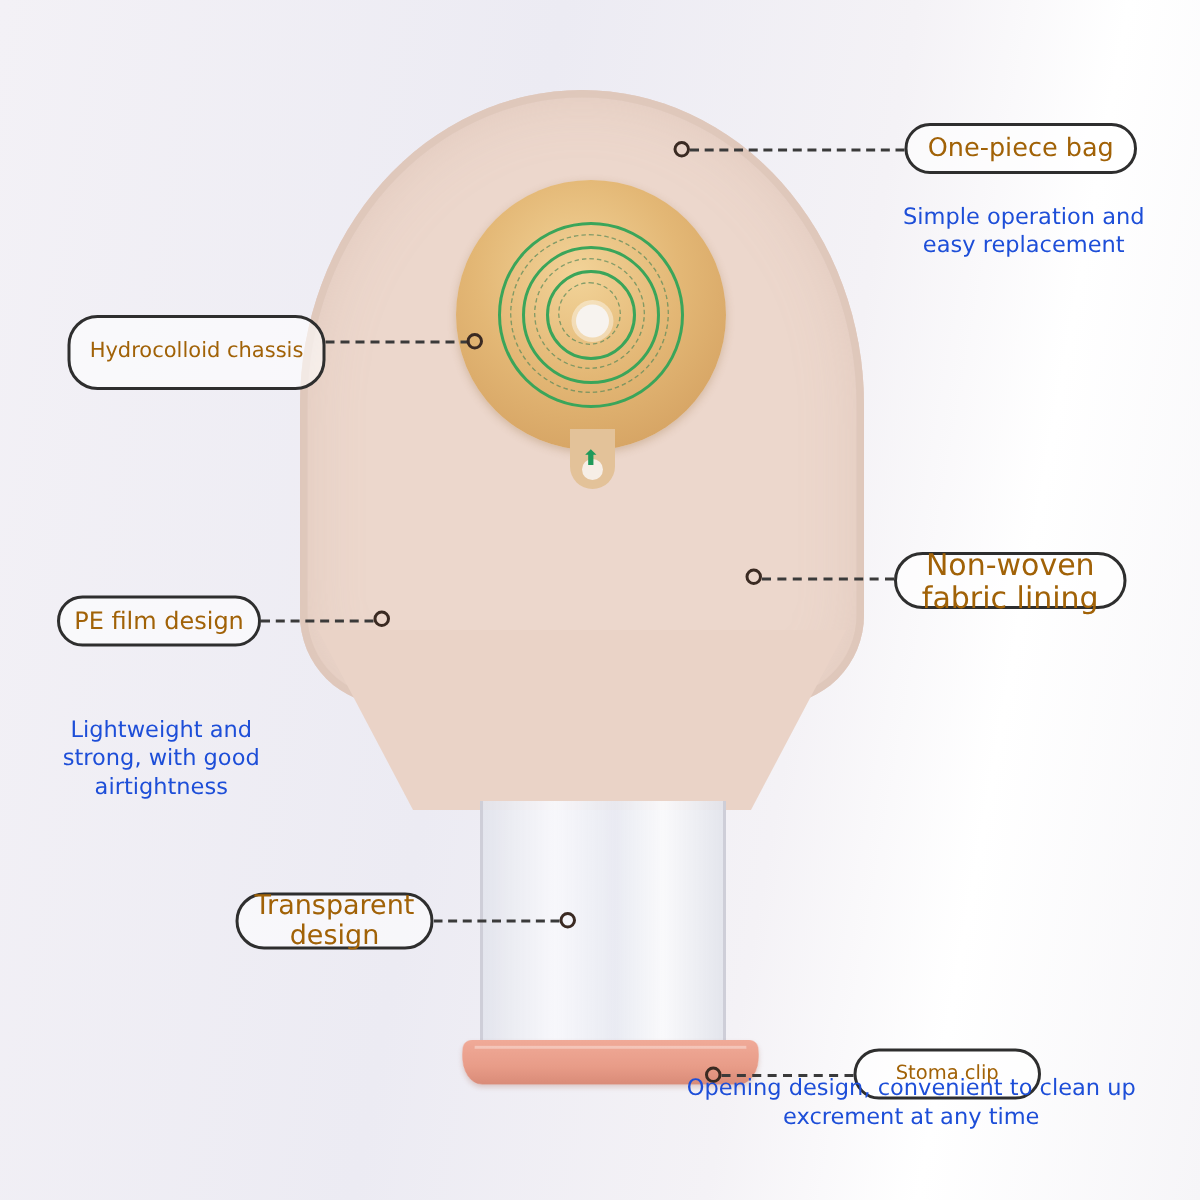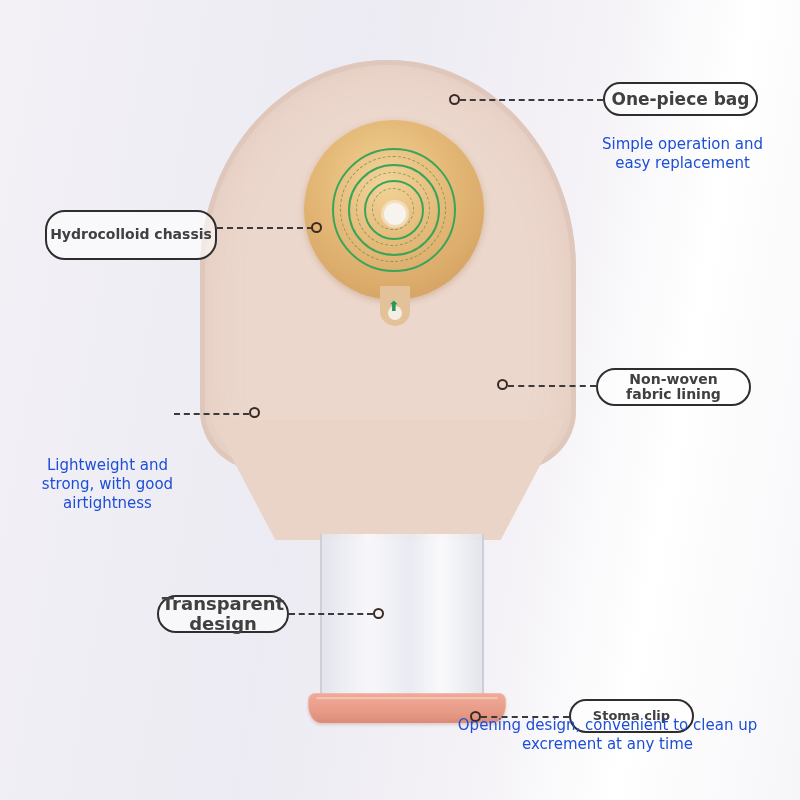--- a/index.html
+++ b/index.html
@@ -54,22 +54,22 @@
     box-shadow: 0 2px 3px rgba(160,90,70,0.25);
     transform: perspective(300px) rotateX(8deg);
   }
   .clip::before {
     content: ""; position: absolute; left: 8px; right: 8px; top: 4px; height: 2px; background: rgba(255,255,255,0.35);
   }
 
   
   .pill {
     position: absolute; border: 2px solid #2e2e2e; border-radius: 20px; background: rgba(255,255,255,0.6);
-    color: #404040; text-align: center; line-height: 1.1; box-sizing: border-box;
-    display: flex; align-items: center; justify-content: center; font-weight: bold;
+    color: #a16207; text-align: center; line-height: 1.1; box-sizing: border-box;
+    display: flex; align-items: center; justify-content: center;
   }
   .desc {
     position: absolute; color: #1d4ed8; text-align: center; line-height: 1.25; font-size: 15px;
   }
   .dot {
     position: absolute; width: 11px; height: 11px; border: 2px solid #3a2a22; border-radius: 50%; box-sizing: border-box; background: transparent;
   }
   .leader { position: absolute; height: 0; border-top: 2px dashed #3a3a3a; }
 </style>
 </head>
@@ -99,25 +99,26 @@
   <div class="leader" style="left:460px;top:99px;width:143px;"></div>
   <div class="pill" style="left:603px;top:82px;width:155px;height:34px;font-size:17px;">One-piece bag</div>
   <div class="desc" style="left:585px;top:135px;width:195px;">Simple operation and easy replacement</div>
 
   <div class="pill" style="left:45px;top:210px;width:172px;height:50px;font-size:14px;">Hydrocolloid chassis</div>
   <div class="leader" style="left:217px;top:227px;width:96px;"></div>
   <div class="dot" style="left:311px;top:222px;"></div>
 
   <div class="dot" style="left:497px;top:379px;"></div>
   <div class="leader" style="left:508px;top:385px;width:88px;"></div>
-  <div class="pill" style="left:596px;top:368px;width:155px;height:38px;font-size:14px;padding:0 8px;">Non-woven fabric lining</div>
+  <div class="pill" style="left:596px;top:368px;width:155px;height:38px;font-size:20px;padding:0 8px;">Non-woven fabric lining</div>
 
+  <div class="pill" style="left:38px;top:397px;width:136px;height:34px;font-size:16px;">PE film design</div>
   <div class="leader" style="left:174px;top:413px;width:75px;"></div>
   <div class="dot" style="left:249px;top:407px;"></div>
-  <div class="desc" style="left:20px;top:456px;width:175px;">Lightweight and strong, with good airtightness</div>
+  <div class="desc" style="left:20px;top:477px;width:175px;">Lightweight and strong, with good airtightness</div>
 
   <div class="pill" style="left:157px;top:595px;width:132px;height:38px;font-size:18px;padding:0 14px;">Transparent design</div>
   <div class="leader" style="left:289px;top:613px;width:84px;"></div>
   <div class="dot" style="left:373px;top:608px;"></div>
 
   <div class="dot" style="left:470px;top:711px;"></div>
   <div class="leader" style="left:481px;top:716px;width:88px;"></div>
   <div class="pill" style="left:569px;top:699px;width:125px;height:34px;font-size:13px;">Stoma clip</div>
   <div class="desc" style="left:430px;top:716px;width:355px;">Opening design, convenient to clean up excrement at any time</div>
 

